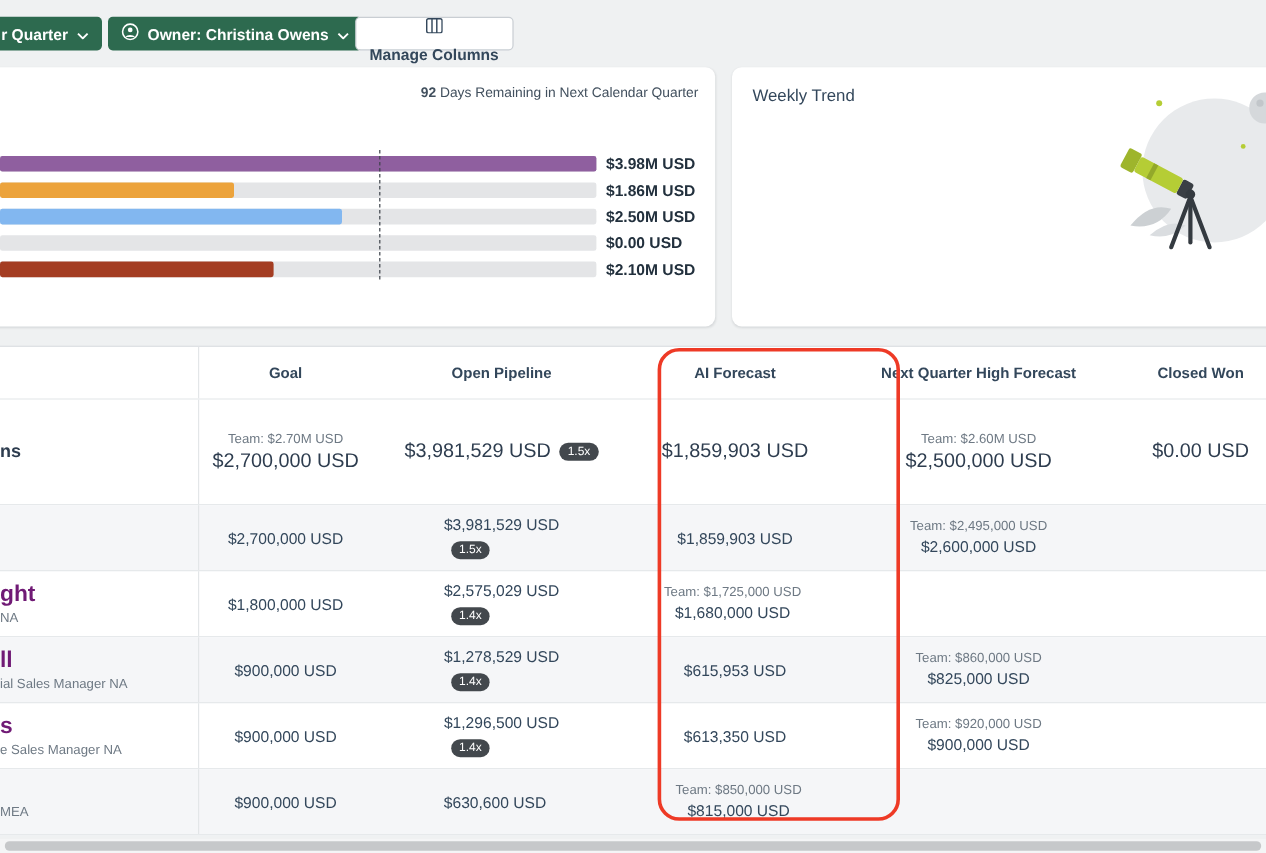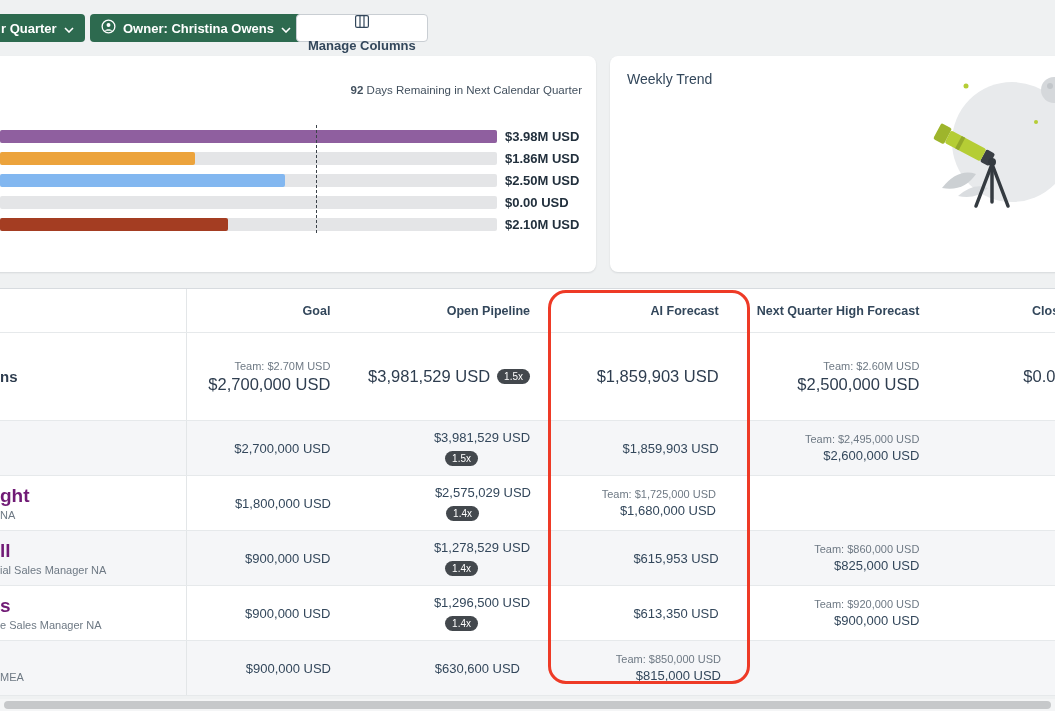--- a/index.html
+++ b/index.html
@@ -13,39 +13,39 @@
   .btn.white { background:#fff; color:#33475b; border:1px solid #c9ced3; }
   #btn-quarter { left:-10px; }
   #btn-owner { left:90px; }
   #btn-manage { left:296px;flex-direction:column; }
 
   
   .card { position:absolute; background:#fff; border-radius:8px; box-shadow:0 1px 2px rgba(30,40,50,.12); }
   #card-forecast { left:-24px; top:56px; width:620px; height:216px; }
   #card-trend { left:610px; top:56px; width:470px; height:216px; overflow:hidden; }
 
-  .days { position:absolute; top:16px; right:14px; font-size:11.5px; color:#42505e;margin-top:12px; }
+  .days { position:absolute; top:16px; right:14px; font-size:11.5px; color:#42505e; }
   .days b { font-weight:700; }
 
   .chart { position:absolute; left:24px; top:74px; width:497px; }
   .bar-row { position:relative; height:22px; }
   .bar-track { position:absolute; left:0; top:0; width:100%; height:13px; background:#e4e5e7; border-radius:2px; }
   .bar-fill { position:absolute; left:0; top:0; height:13px; border-radius:2px; }
   .bar-label { position:absolute; left:505px; top:0; line-height:13px; font-size:13px; font-weight:700; color:#22303d; white-space:nowrap; }
   .goal-marker { position:absolute; top:-5px; height:108px; width:0; border-left:1px dashed #3c434a; }
 
   #trend-title { position:absolute; left:17px; top:15px; font-size:14px; color:#33475b; }
   .illus { position:absolute; left:322px; top:16px; }
 
   
   #table { position:absolute; left:0; top:288px; width:1120px; background:#fff; border-top:1px solid #d7dbdf; }
   .trow { display:flex; border-bottom:1px solid #e6e9eb; }
   .trow.alt { background:#f5f6f8; }
-  .cell { display:flex; flex-direction:column; justify-content:center; align-items:flex-end; text-align:right; }
-  .c1 { width:187px; align-items:flex-start; text-align:center; border-right:1px solid #e3e6e8; padding-right:10px; }
+  .cell { display:flex; flex-direction:column; justify-content:center; align-items:center; text-align:right; }
+  .c1 { width:166px; align-items:flex-start; text-align:center; border-right:1px solid #e3e6e8; padding-right:10px; }
   .c2 { width:160px; padding-right:16px; }
   .c3 { width:200px; padding-right:16px; }
   .c4 { width:205px; padding-right:32px; }
   .c5 { width:185px; padding-right:16px; }
   .c6 { width:185px; padding-right:16px; }
   .thead { height:44px; font-size:12.5px; font-weight:700; color:#33475b; }
   .row-summary { height:88px; }
   .row-std { height:55px; }
   .big { font-size:16.5px; color:#2e3d4f; }
   .val { font-size:13px; color:#33475b; }

